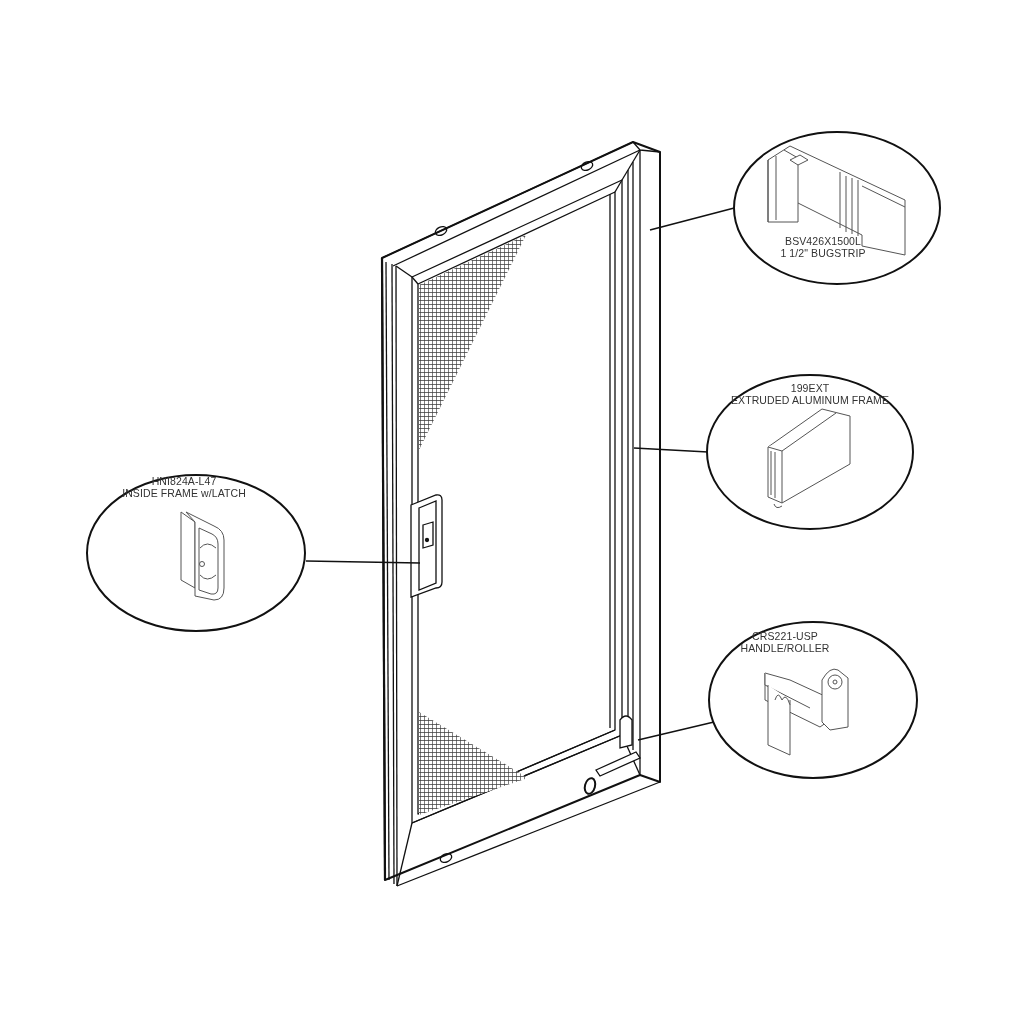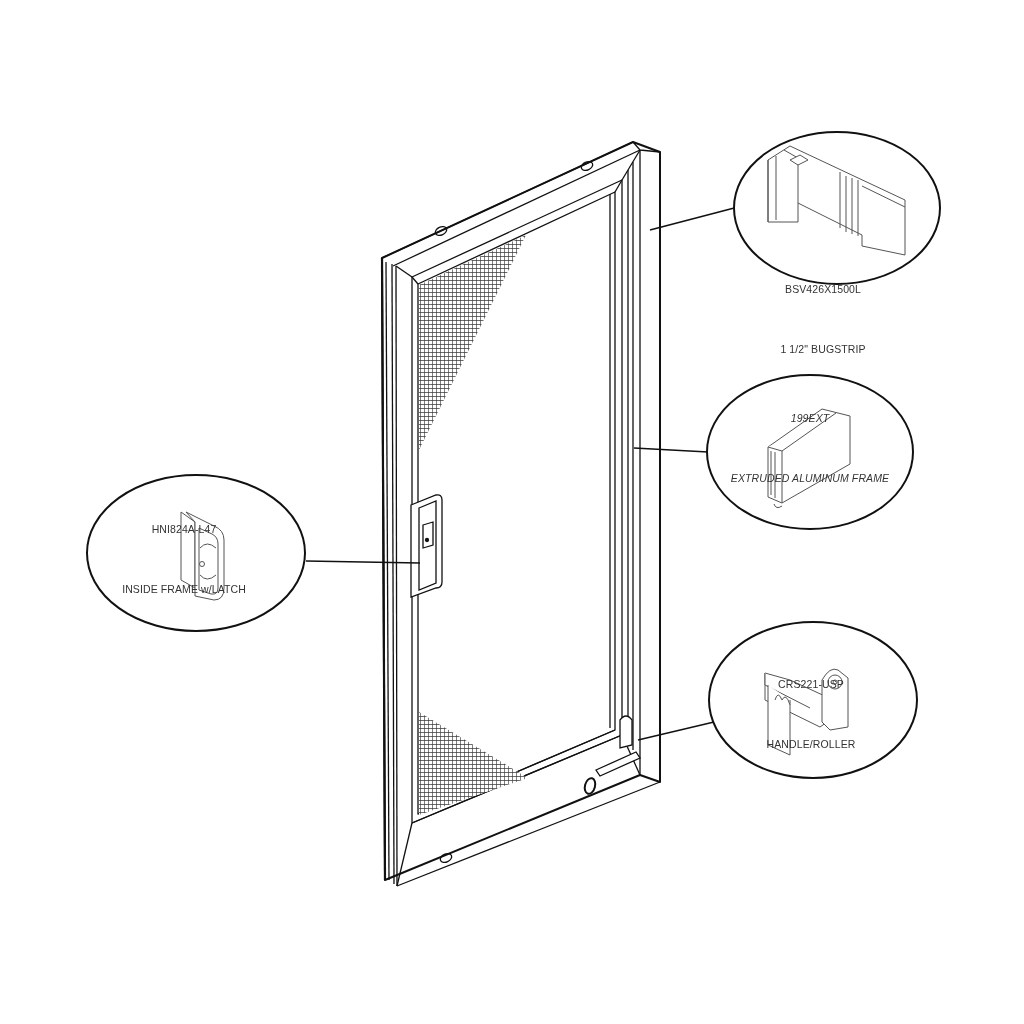--- a/index.html
+++ b/index.html
@@ -1,19 +1,19 @@
 <!DOCTYPE html>
 <html><head>
 <meta charset="utf-8">
 <style>
   html, body { margin:0; padding:0; background:#ffffff; }
   body { width:1024px; height:1024px; position:relative; overflow:hidden; font-family:"Liberation Sans", sans-serif; }
   svg { position:absolute; left:0; top:0; }
   .lbl { position:absolute; text-align:center; font-size:10.5px; line-height:12px; color:#333; letter-spacing:0.1px; white-space:nowrap; transform:translateX(-50%); }
-  .lbl span { display:block;margin-top:48px; }
+  .lbl span { display:block; }
 </style>
 </head>
 <body>
 
 <svg width="1024" height="1024" viewBox="0 0 1024 1024">
   <defs>
     <pattern id="mesh" width="4" height="4" patternUnits="userSpaceOnUse">
       <rect width="4" height="4" fill="#ffffff"></rect>
       <path d="M0 0H4M0 0V4" stroke="#3a3a3a" stroke-width="1.3"></path>
     </pattern>
@@ -121,24 +121,24 @@
     <path d="M822 680 Q830 666 838 670 L848 678 L848 727 L830 730 L822 722 Z"></path>
     <circle cx="835" cy="682" r="7"></circle>
     <circle cx="835" cy="682" r="2"></circle>
   </g>
 </svg>
 
 <div class="lbl" style="left:823px; top:235px;">
   <span>BSV426X1500L</span>
   <span>1 1/2" BUGSTRIP</span>
 </div>
-<div class="lbl" style="left:810px; top:364px;font-style:italic;">
+<div class="lbl" style="left:810px; top:382px;">
   <span>199EXT</span>
   <span>EXTRUDED ALUMINUM FRAME</span>
 </div>
 <div class="lbl" style="left:184px; top:475px;">
   <span>HNI824A-L47</span>
   <span>INSIDE FRAME w/LATCH</span>
 </div>
-<div class="lbl" style="left:811px; top:630px;">
+<div class="lbl" style="left:785px; top:630px;">
   <span>CRS221-USP</span>
   <span>HANDLE/ROLLER</span>
 </div>
 
 </body></html>

